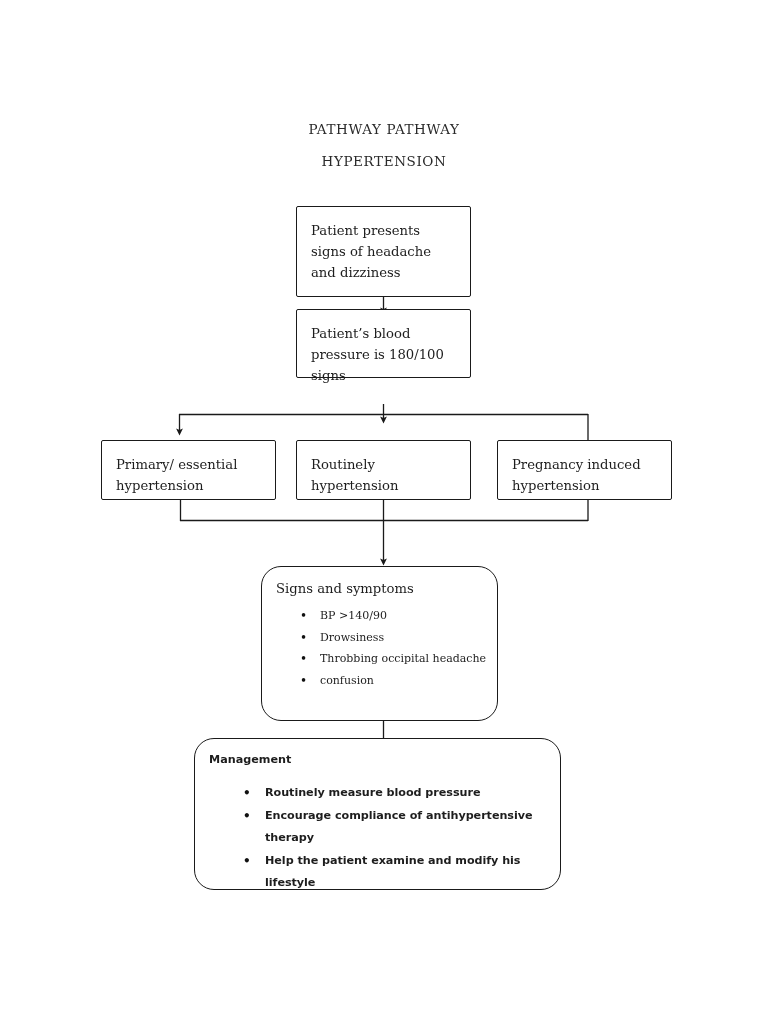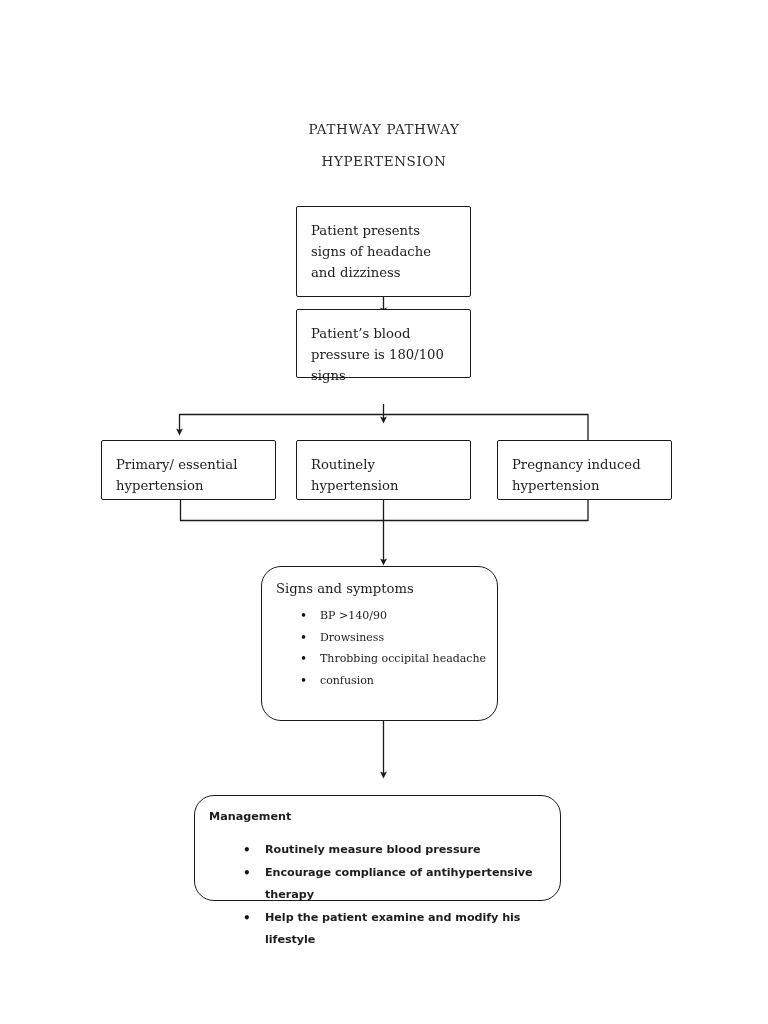--- a/index.html
+++ b/index.html
@@ -67,21 +67,21 @@
     white-space: pre-wrap;
   }
 
   
   #box-symptom    { left: 296px; top: 206px;  width: 175px; height: 91px; }
   #box-bp         { left: 296px; top: 309px;  width: 175px; height: 69px; }
   #box-primary    { left: 101px; top: 440px;  width: 175px; height: 60px; }
   #box-secondary  { left: 296px; top: 440px;  width: 175px; height: 60px; }
   #box-pregnancy  { left: 497px; top: 440px;  width: 175px; height: 60px; }
   #box-signs      { left: 261px; top: 566px;  width: 237px; height: 155px; }
-  #box-management { left: 194px; top: 795px;  width: 367px; height: 106px; }
+  #box-management { left: 194px; top: 738px;  width: 367px; height: 152px; }
 
   
   .node .heading {
     font-size: 13.2px;
     line-height: 19px;
     color: #1d1d1d;
     margin-bottom: 8px;
   }
   ul.bullets {
     list-style: none;

